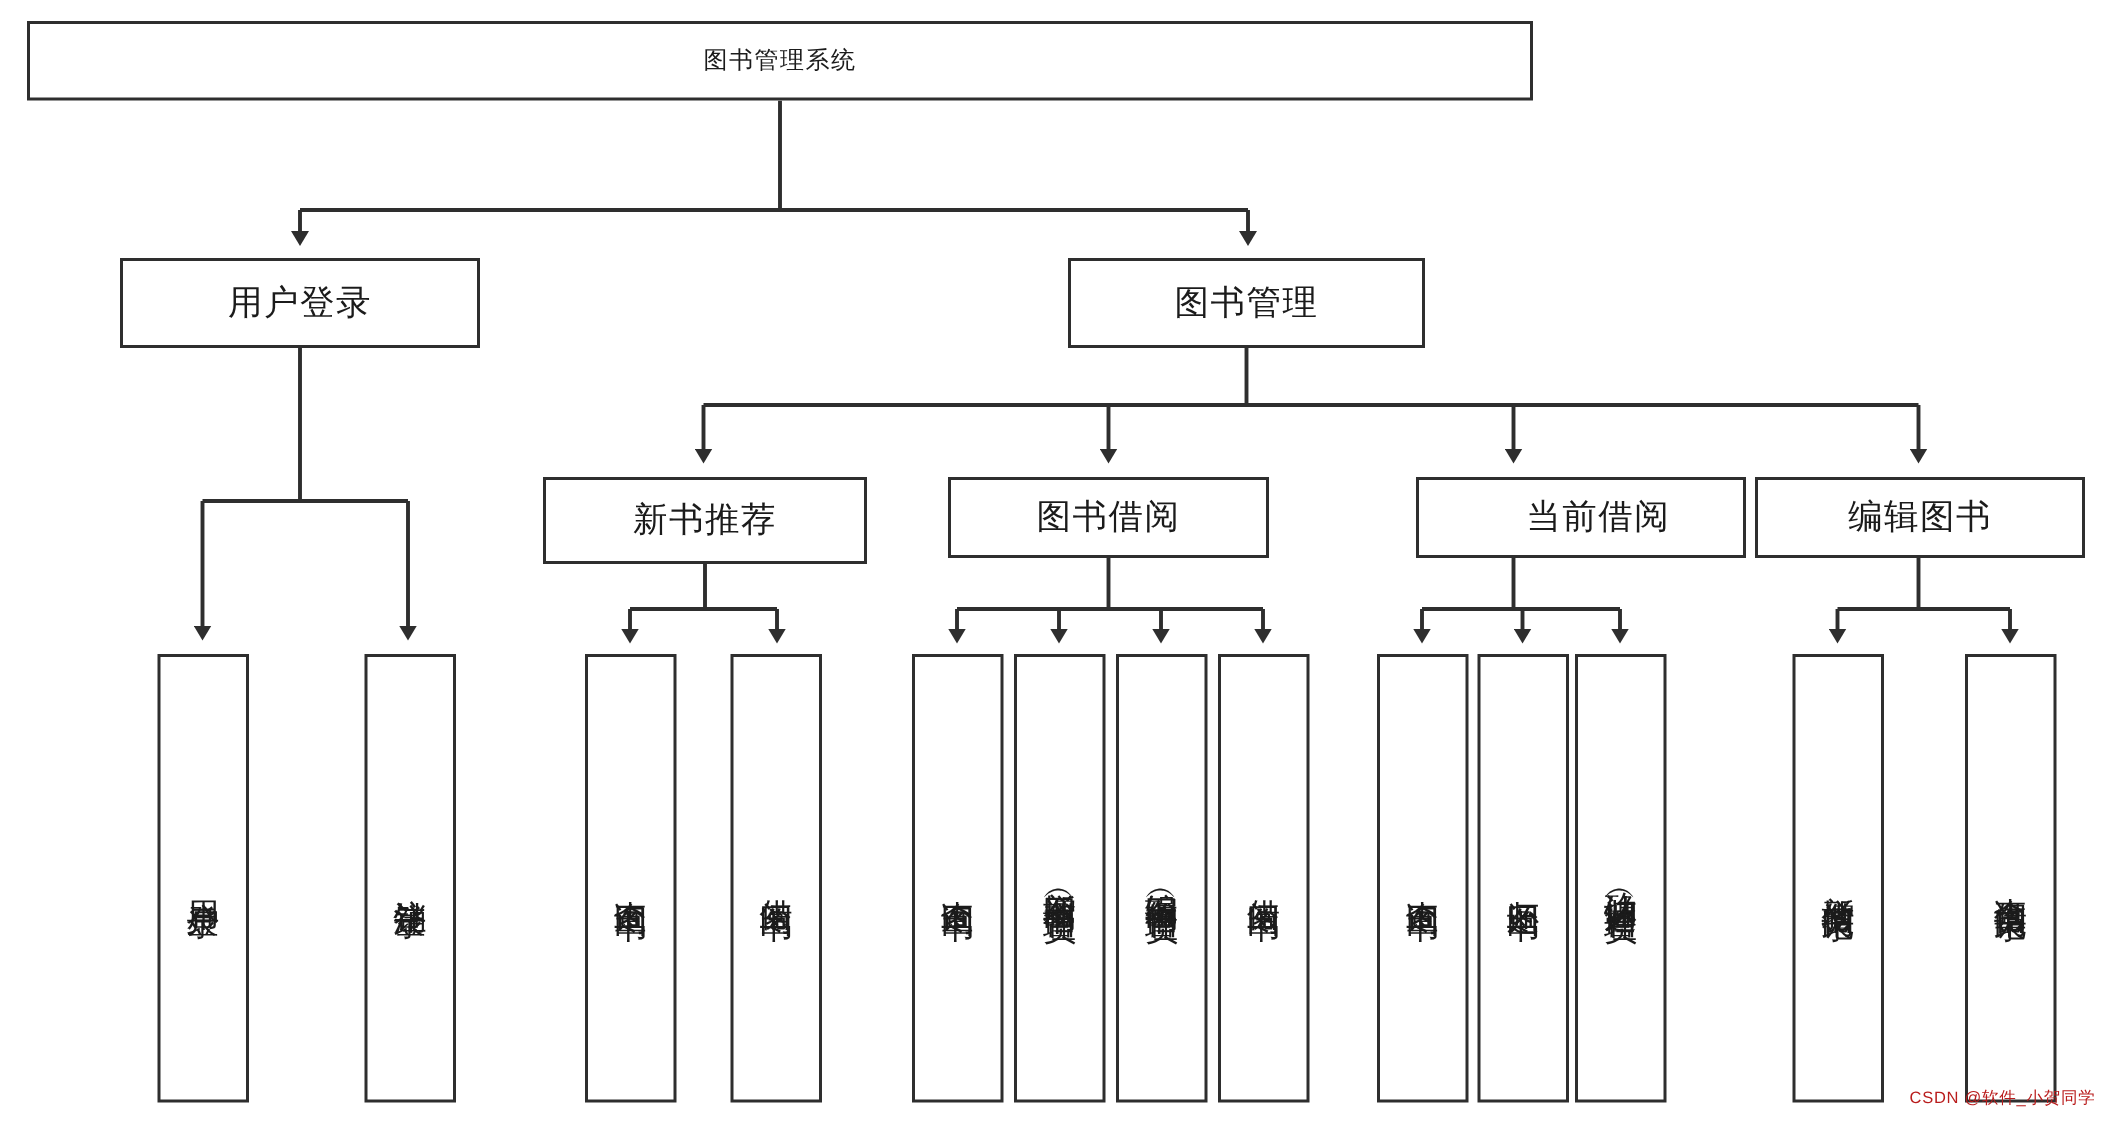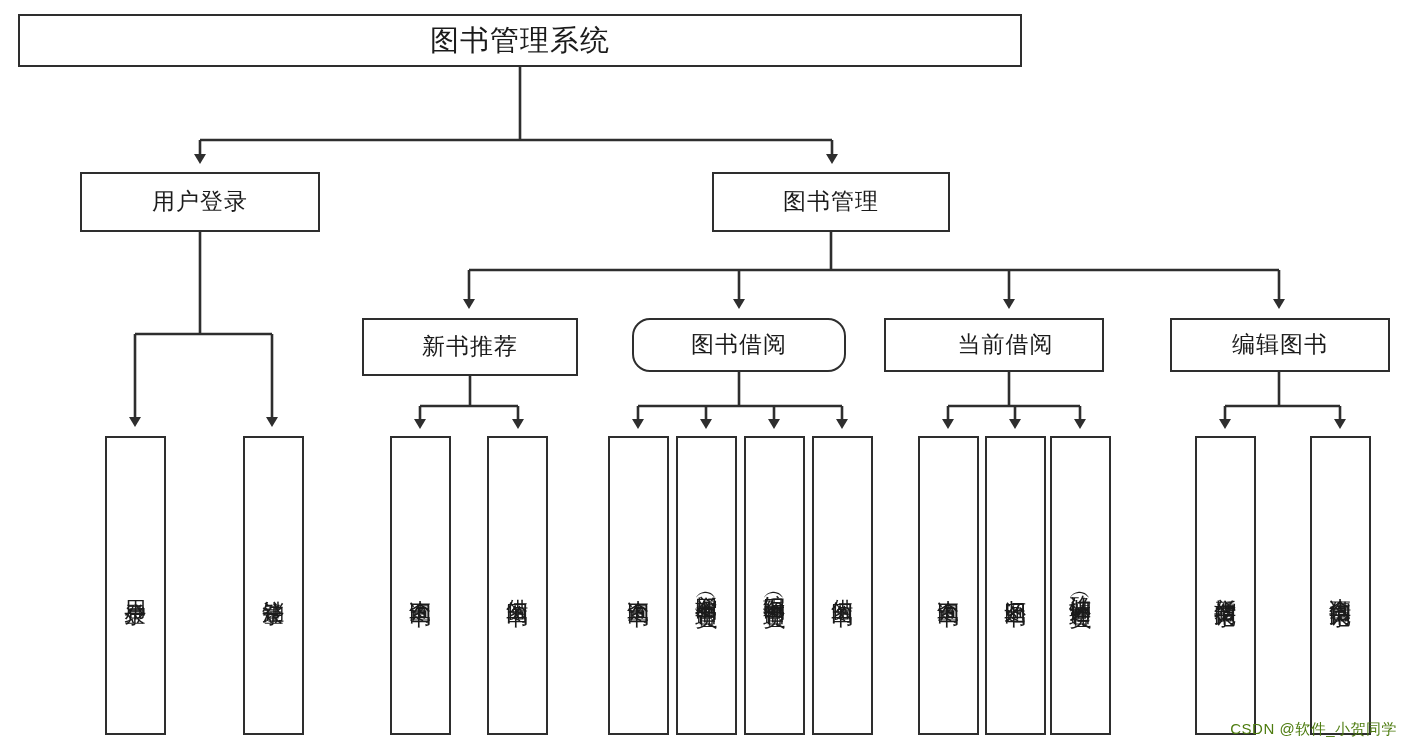--- a/index.html
+++ b/index.html
@@ -50,28 +50,28 @@
     justify-content: center;
     padding: 4px 0;
   }
   .node.vert .vtext {
     writing-mode: vertical-rl;
     text-orientation: upright;
     white-space: nowrap;
     text-align: center;
   }
   .node.root {
-    font-size: 29px;
+    font-size: 16px;
   }
   .watermark {
     position: absolute;
     right: 8px;
     bottom: 8px;
-    font-size: 15px;
-    color: #4d7c0f;
+    font-size: 11px;
+    color: #b91c1c;
     letter-spacing: 0.5px;
     white-space: nowrap;
   }
 </style>
 </head>
 <body>
 
 <div id="canvas">
 
   <svg class="lines" viewBox="0 0 1405 747" xmlns="http://www.w3.org/2000/svg">
@@ -123,22 +123,22 @@
       <path d="M 1340 406 L 1340 420" marker-end="url(#arrow)"></path>
     </g>
   </svg>
 
   <div class="node horiz root" id="node-root" style="left: 18px; top: 14px; width: 1004px; height: 53px;">图书管理系统</div>
 
   <div class="node horiz" id="node-l1-0" style="left: 80px; top: 172px; width: 240px; height: 60px;">用户登录</div>
   <div class="node horiz" id="node-l1-1" style="left: 712px; top: 172px; width: 238px; height: 60px;">图书管理</div>
 
   <div class="node horiz" id="node-l2-0" style="left: 362px; top: 318px; width: 216px; height: 58px;">新书推荐</div>
-  <div class="node horiz" id="node-l2-1" style="left: 632px; top: 318px; width: 214px; height: 54px; border-radius: 18px;">图书借阅</div>
-  <div class="node horiz" id="node-l2-2" style="left: 884px; top: 318px; width: 220px; height: 54px; padding-left: 23px;">当前借阅</div>
+  <div class="node horiz" id="node-l2-1" style="left: 632px; top: 318px; width: 214px; height: 54px;">图书借阅</div>
+  <div class="node horiz" id="node-l2-2" style="left: 944px; top: 318px; width: 220px; height: 54px; padding-left: 23px;">当前借阅</div>
   <div class="node horiz" id="node-l2-3" style="left: 1170px; top: 318px; width: 220px; height: 54px;">编辑图书</div>
 
   <div class="node vert" id="node-leaf-0" style="left: 105px; top: 436px; width: 61px; height: 299px;">
       <span class="vtext">用户登录</span>
     </div>
   <div class="node vert" id="node-leaf-1" style="left: 243px; top: 436px; width: 61px; height: 299px;">
       <span class="vtext">注销登录</span>
     </div>
   <div class="node vert" id="node-leaf-2" style="left: 390px; top: 436px; width: 61px; height: 299px;">
       <span class="vtext">查询图书</span>

